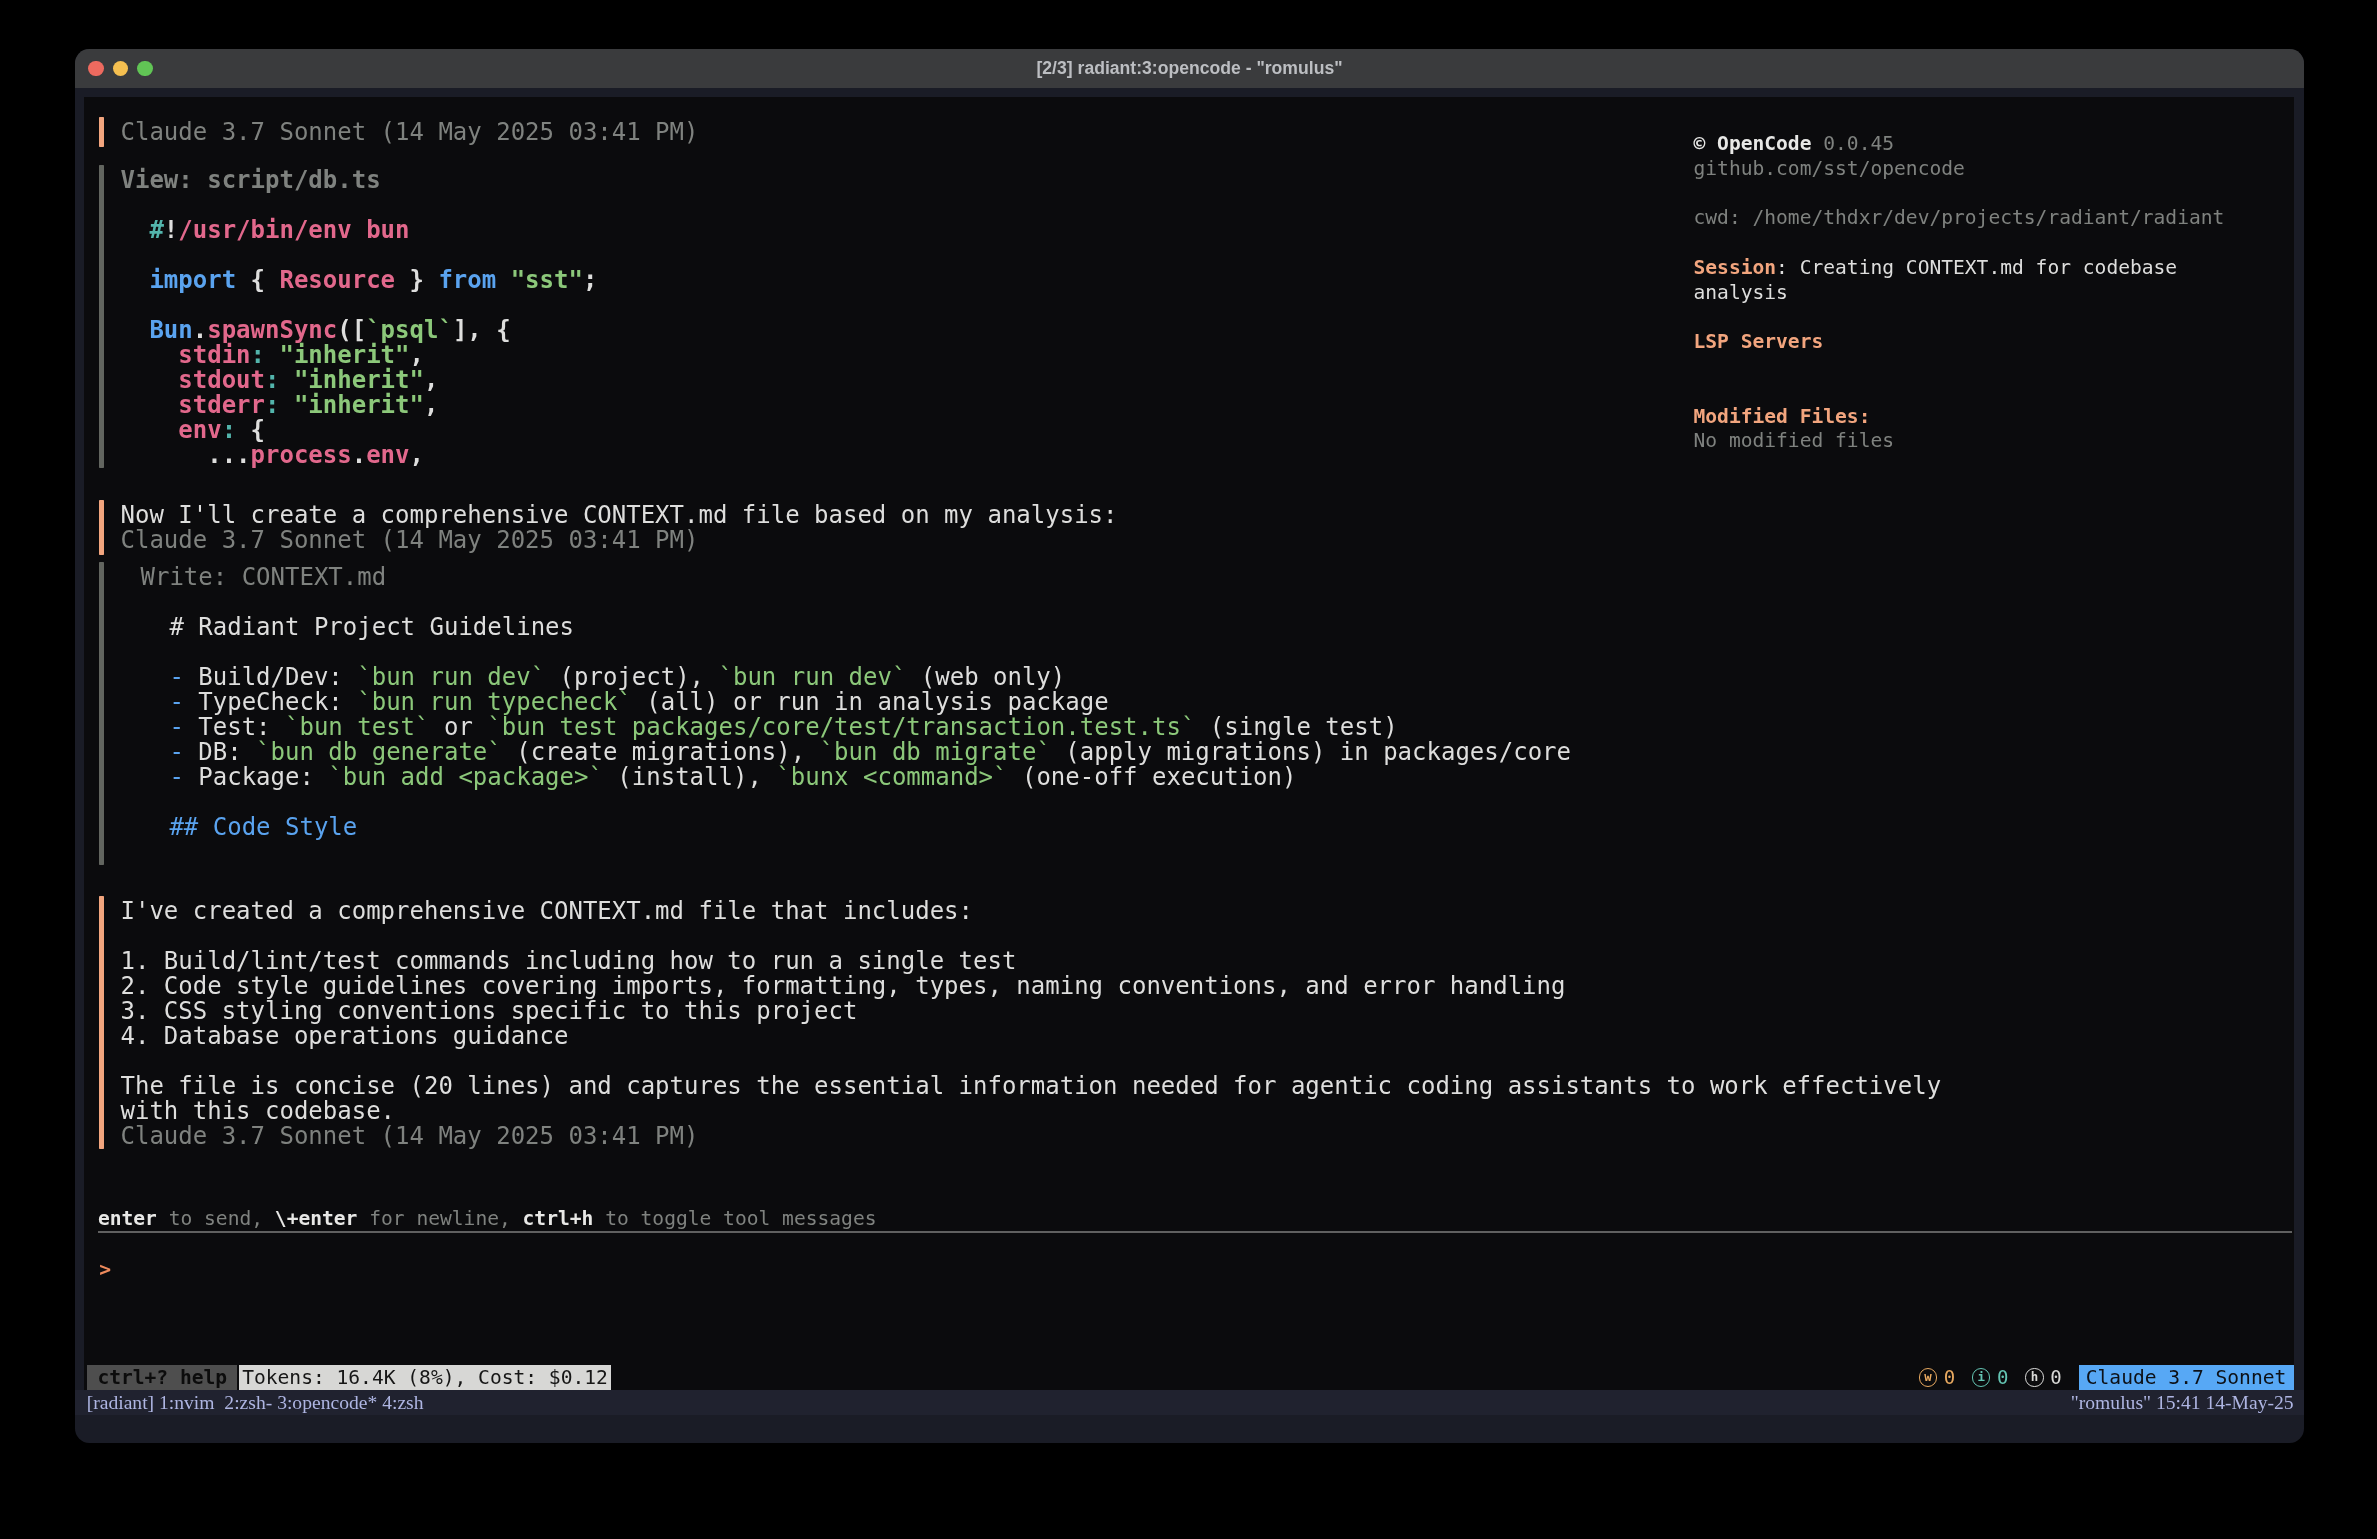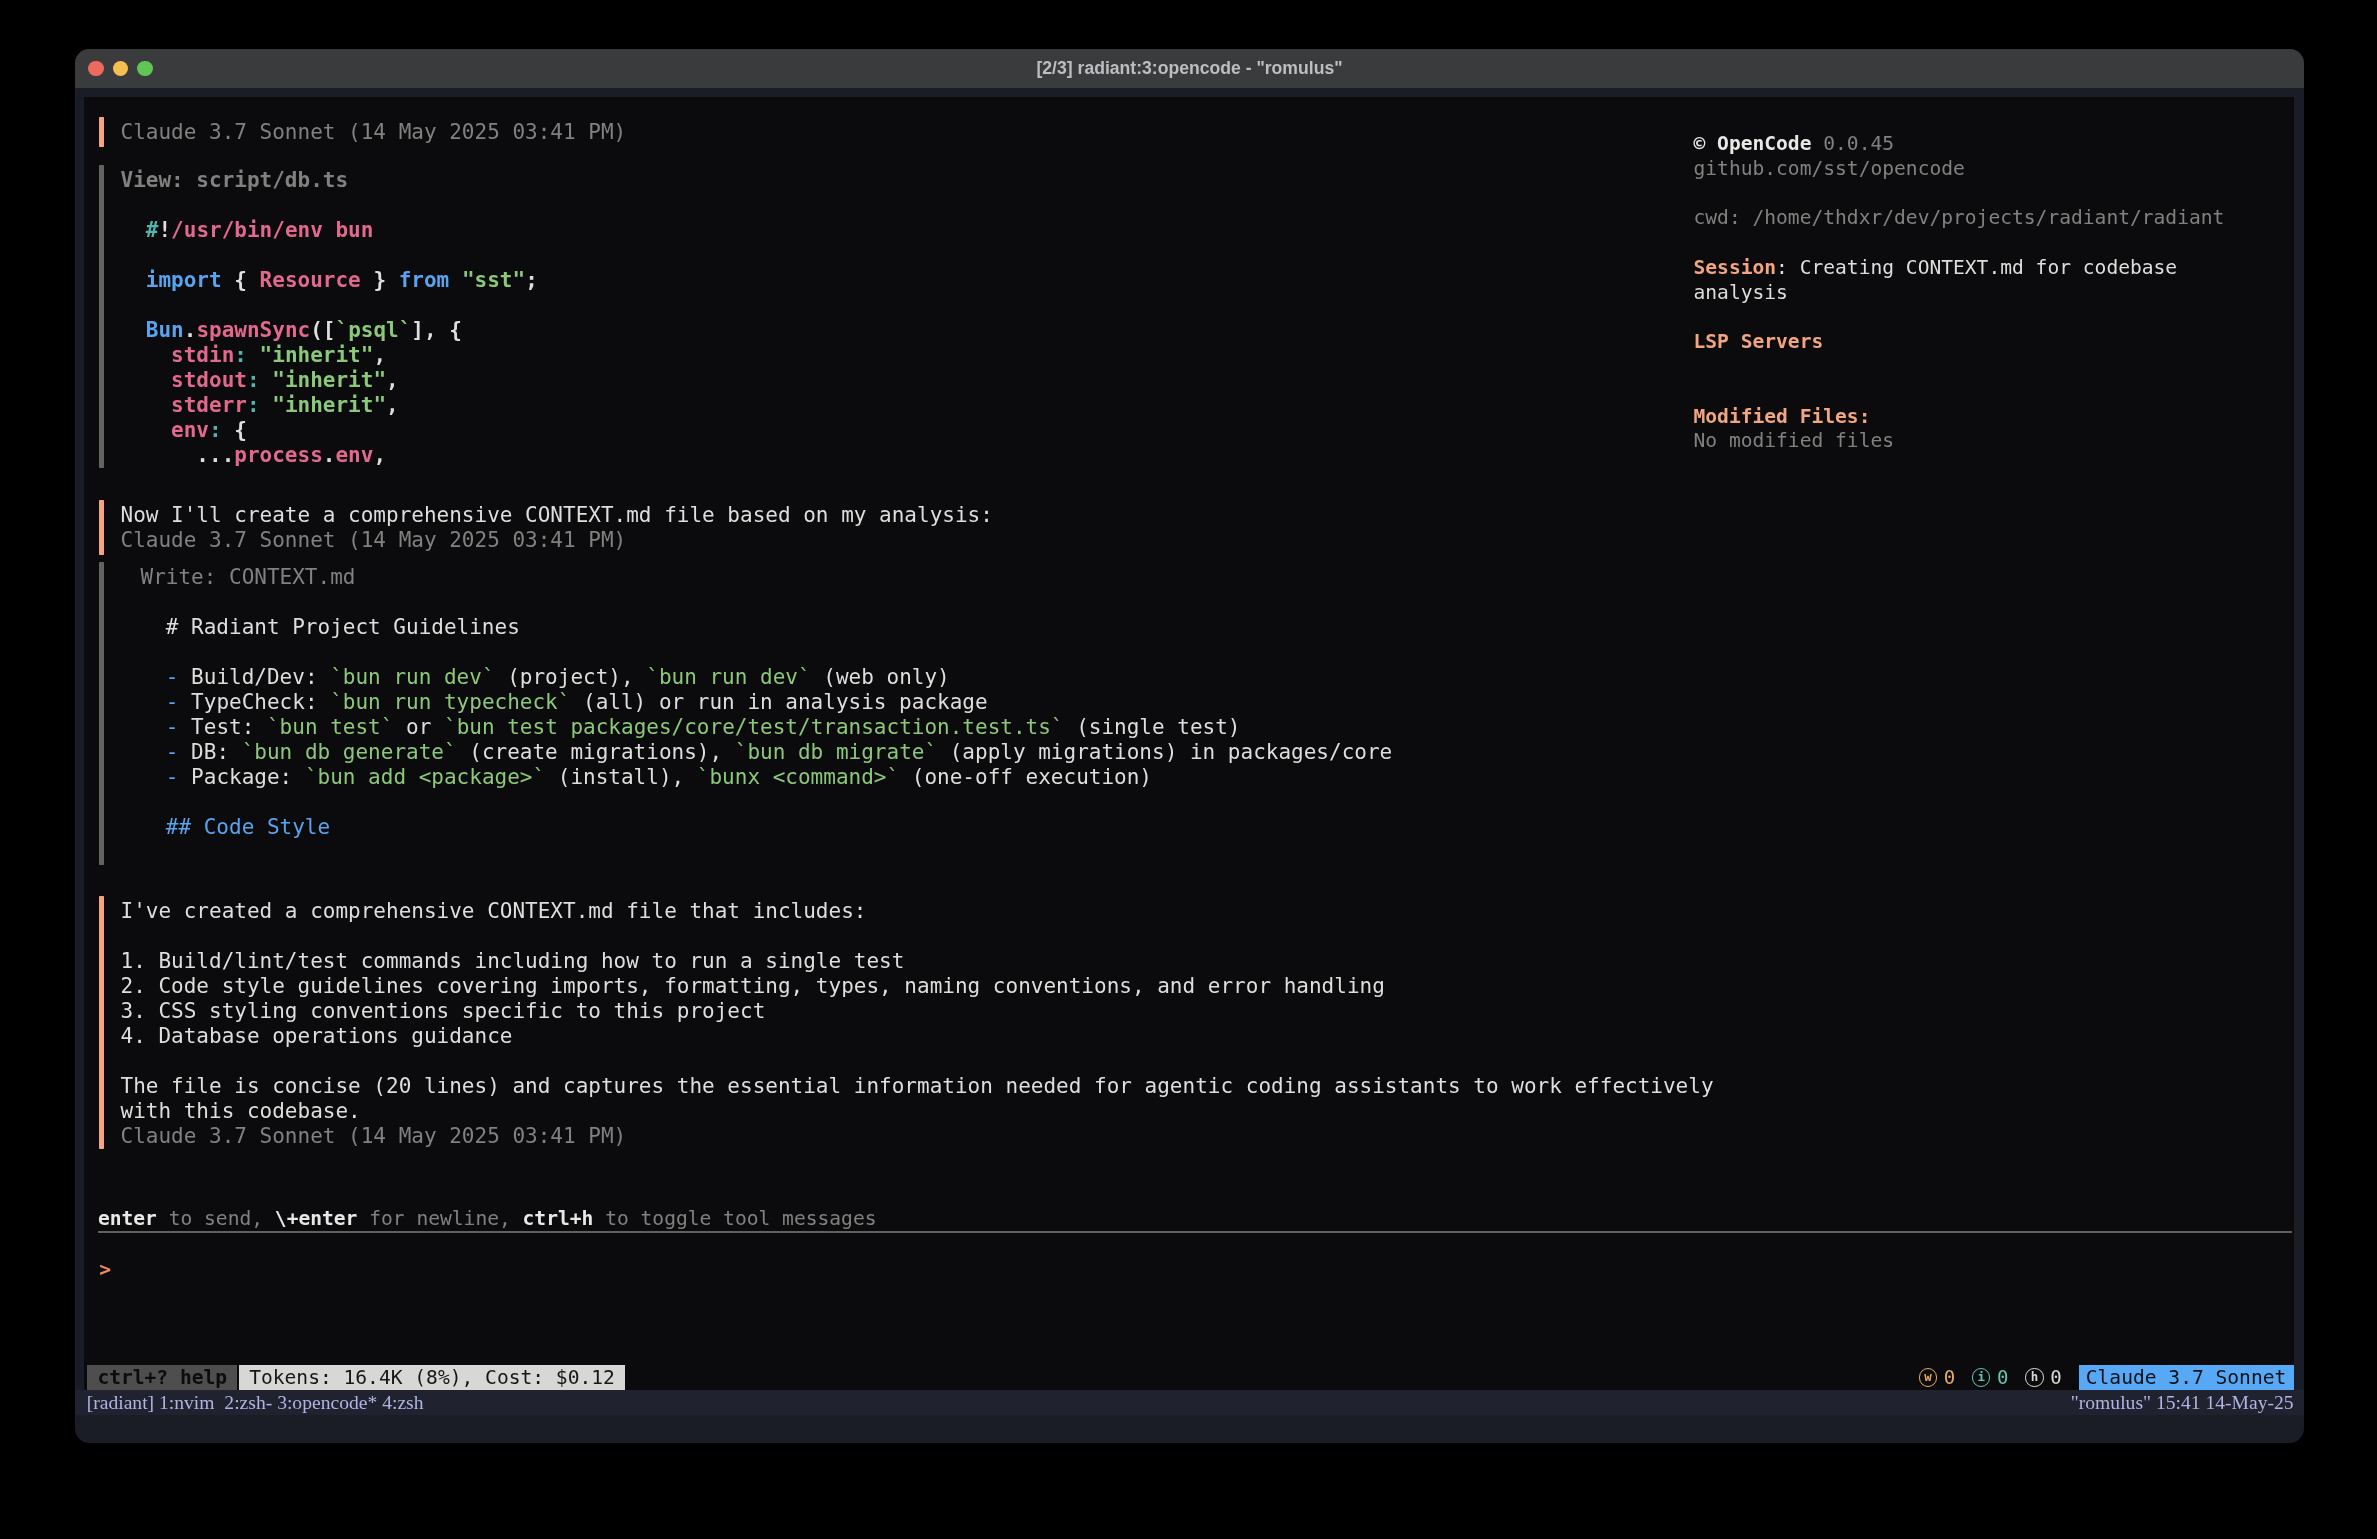--- a/index.html
+++ b/index.html
@@ -8,33 +8,33 @@
   .window{position:absolute;left:75px;top:49px;width:2229px;height:1394px;border-radius:14.4px;
           background:#1a1c26;overflow:hidden;}
   .titlebar{position:relative;height:39px;background:#3a3b3d;}
   .lights{position:absolute;left:13px;top:11.7px;display:flex;gap:9px;}
   .light{width:15.7px;height:15.7px;border-radius:50%;}
   .title{position:absolute;left:0;right:0;top:0;height:39px;display:flex;align-items:center;justify-content:center;
          font-family:"Liberation Sans",sans-serif;font-weight:bold;font-size:17.6px;color:#bcbec2;}
   .tui{position:absolute;left:8.5px;top:48px;width:2210px;height:1293px;background:#0b0b0d;overflow:hidden;}
   .block{position:absolute;left:0;}
   .block .msgbar{position:absolute;left:15.7px;top:-2.6px;width:5.2px;border-radius:0.7px;}
-  .tline{white-space:pre;height:25px;line-height:25px;font-size:21px;padding-left:37px;}
+  .tline{white-space:pre;height:25px;line-height:25px;font-size:24px;padding-left:37px;}
   .sline{position:absolute;white-space:pre;height:25px;line-height:25px;font-size:19.6px;}
   .c-w{color:#dededd}.c-g{color:#7f827f}.c-wb{color:#e8e8e6;font-weight:bold}
   .c-b{color:#5aa3ef}.c-p{color:#e2688c}.c-gr{color:#8cc87a}.c-t{color:#53b5ac}.c-ob{color:#f2a57e;font-weight:bold}
   .bar-orange{background:#f2a57e}.bar-gray{background:#62655f}
   .hints{position:absolute;left:14.4px;top:1109px;white-space:pre;font-size:19.6px;height:25px;line-height:25px;}
   .sep{position:absolute;left:14.4px;top:1134px;right:1.3px;height:2px;background:#606060;}
   .inputzone{position:absolute;left:0;top:1136px;right:0;height:132px;}
   .promptchar{position:absolute;left:15.7px;top:23.5px;font-size:19.6px;line-height:25px;color:#ee8a5c;font-weight:bold;}
   .statusrow{position:absolute;left:0;bottom:0;width:100%;height:25px;font-size:19.6px;line-height:25px;}
   .chips{position:absolute;left:3.9px;top:0;display:flex;}
   .chip-help{background:#4e4e4e;color:#0c0c0c;font-weight:bold;padding:0 10px;height:25px;}
-  .chip-tokens{background:#d7d7d5;color:#161616;padding:0 10px;height:25px;margin-left:2px;}
+  .chip-tokens{background:#d7d7d5;color:#161616;padding:0 3px;height:25px;margin-left:2px;}
   .rightcluster{position:absolute;right:0;top:0;display:flex;align-items:center;gap:17px;}
   .diag{display:flex;align-items:center;gap:17px;}
   .diagitem{display:flex;align-items:center;gap:6.5px;}
   .dcircle{width:16.3px;height:16.3px;border:1.6px solid currentColor;border-radius:50%;
            display:inline-flex;align-items:center;justify-content:center;font-size:12.4px;font-weight:bold;line-height:1;}
   .dcount{font-size:19px;}
   .chip-model{background:#57a8f5;color:#0d1117;height:25px;padding:0 7.2px;}
   .tmuxbar{position:absolute;left:0;top:1341px;width:100%;height:25px;background:#20222f;
            display:flex;align-items:center;justify-content:space-between;
            font-size:19.6px;line-height:25px;color:#aeb5e2;white-space:pre;

